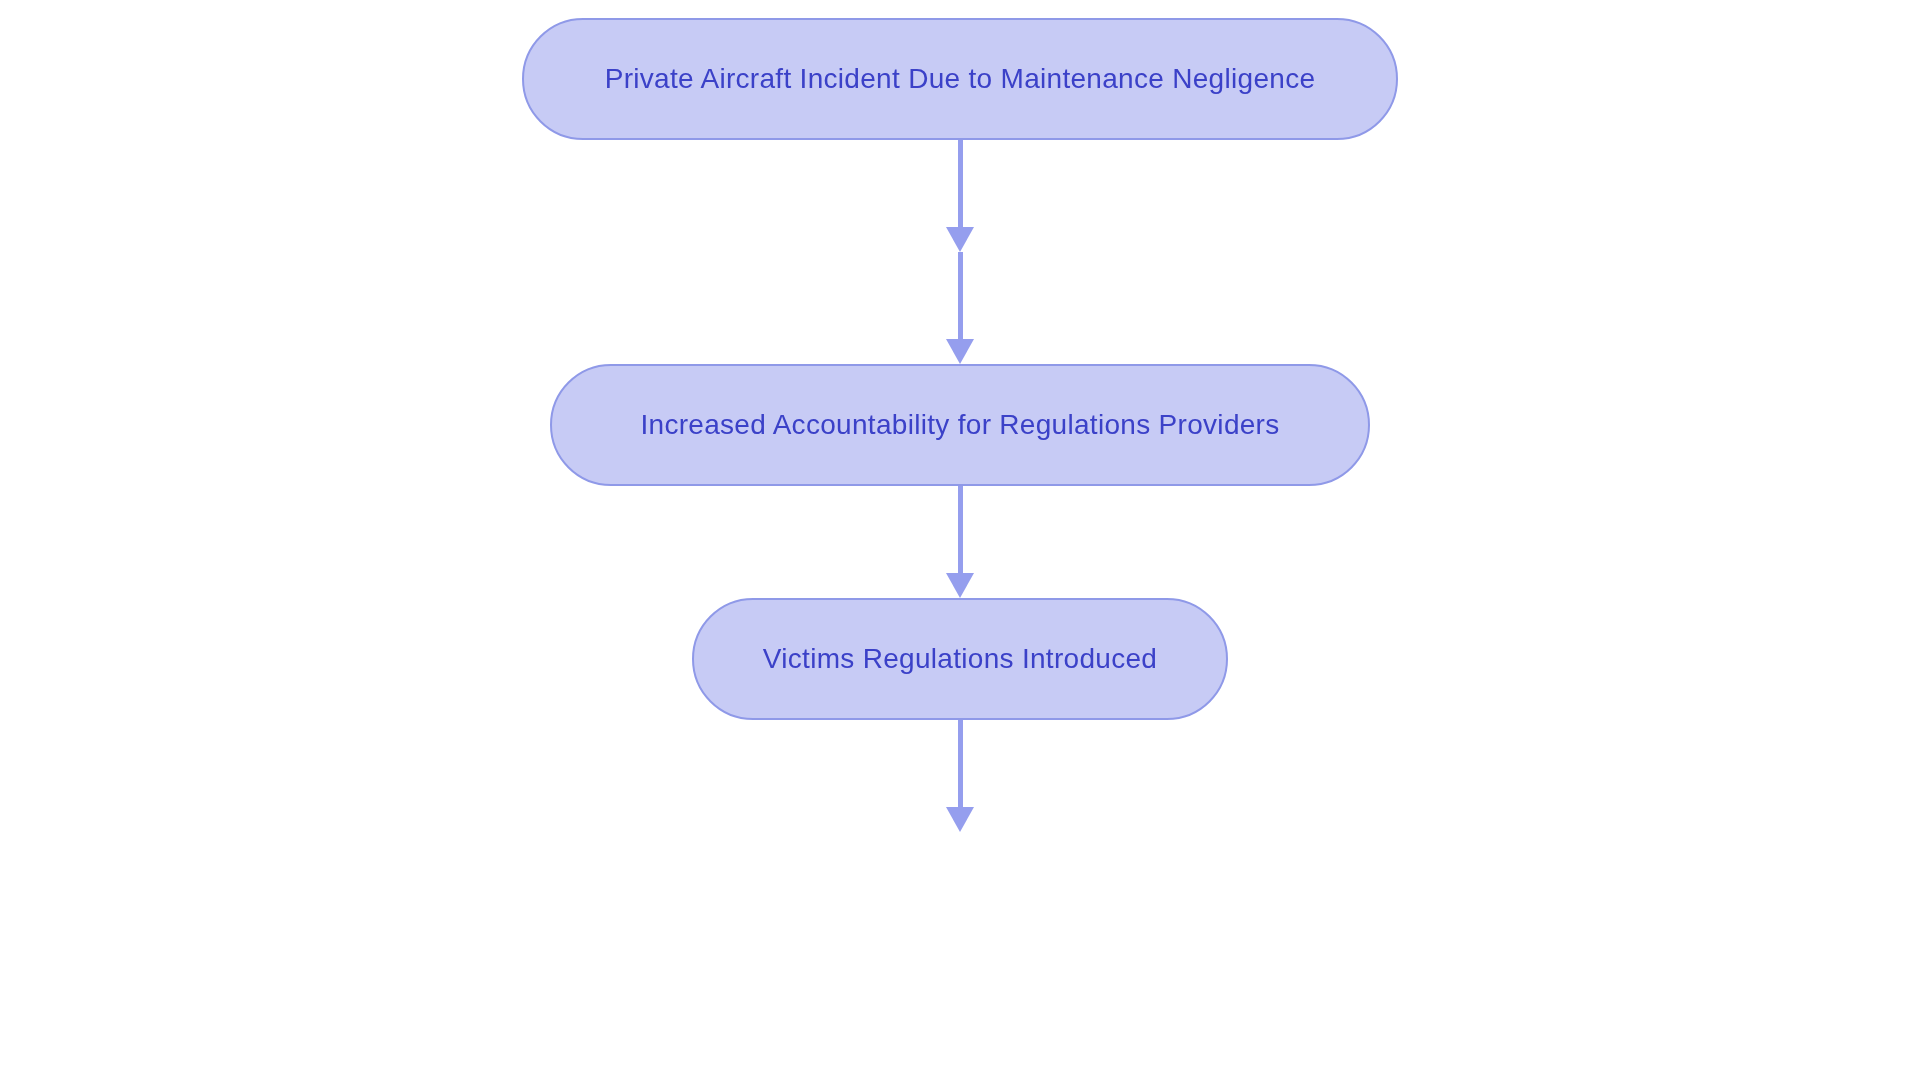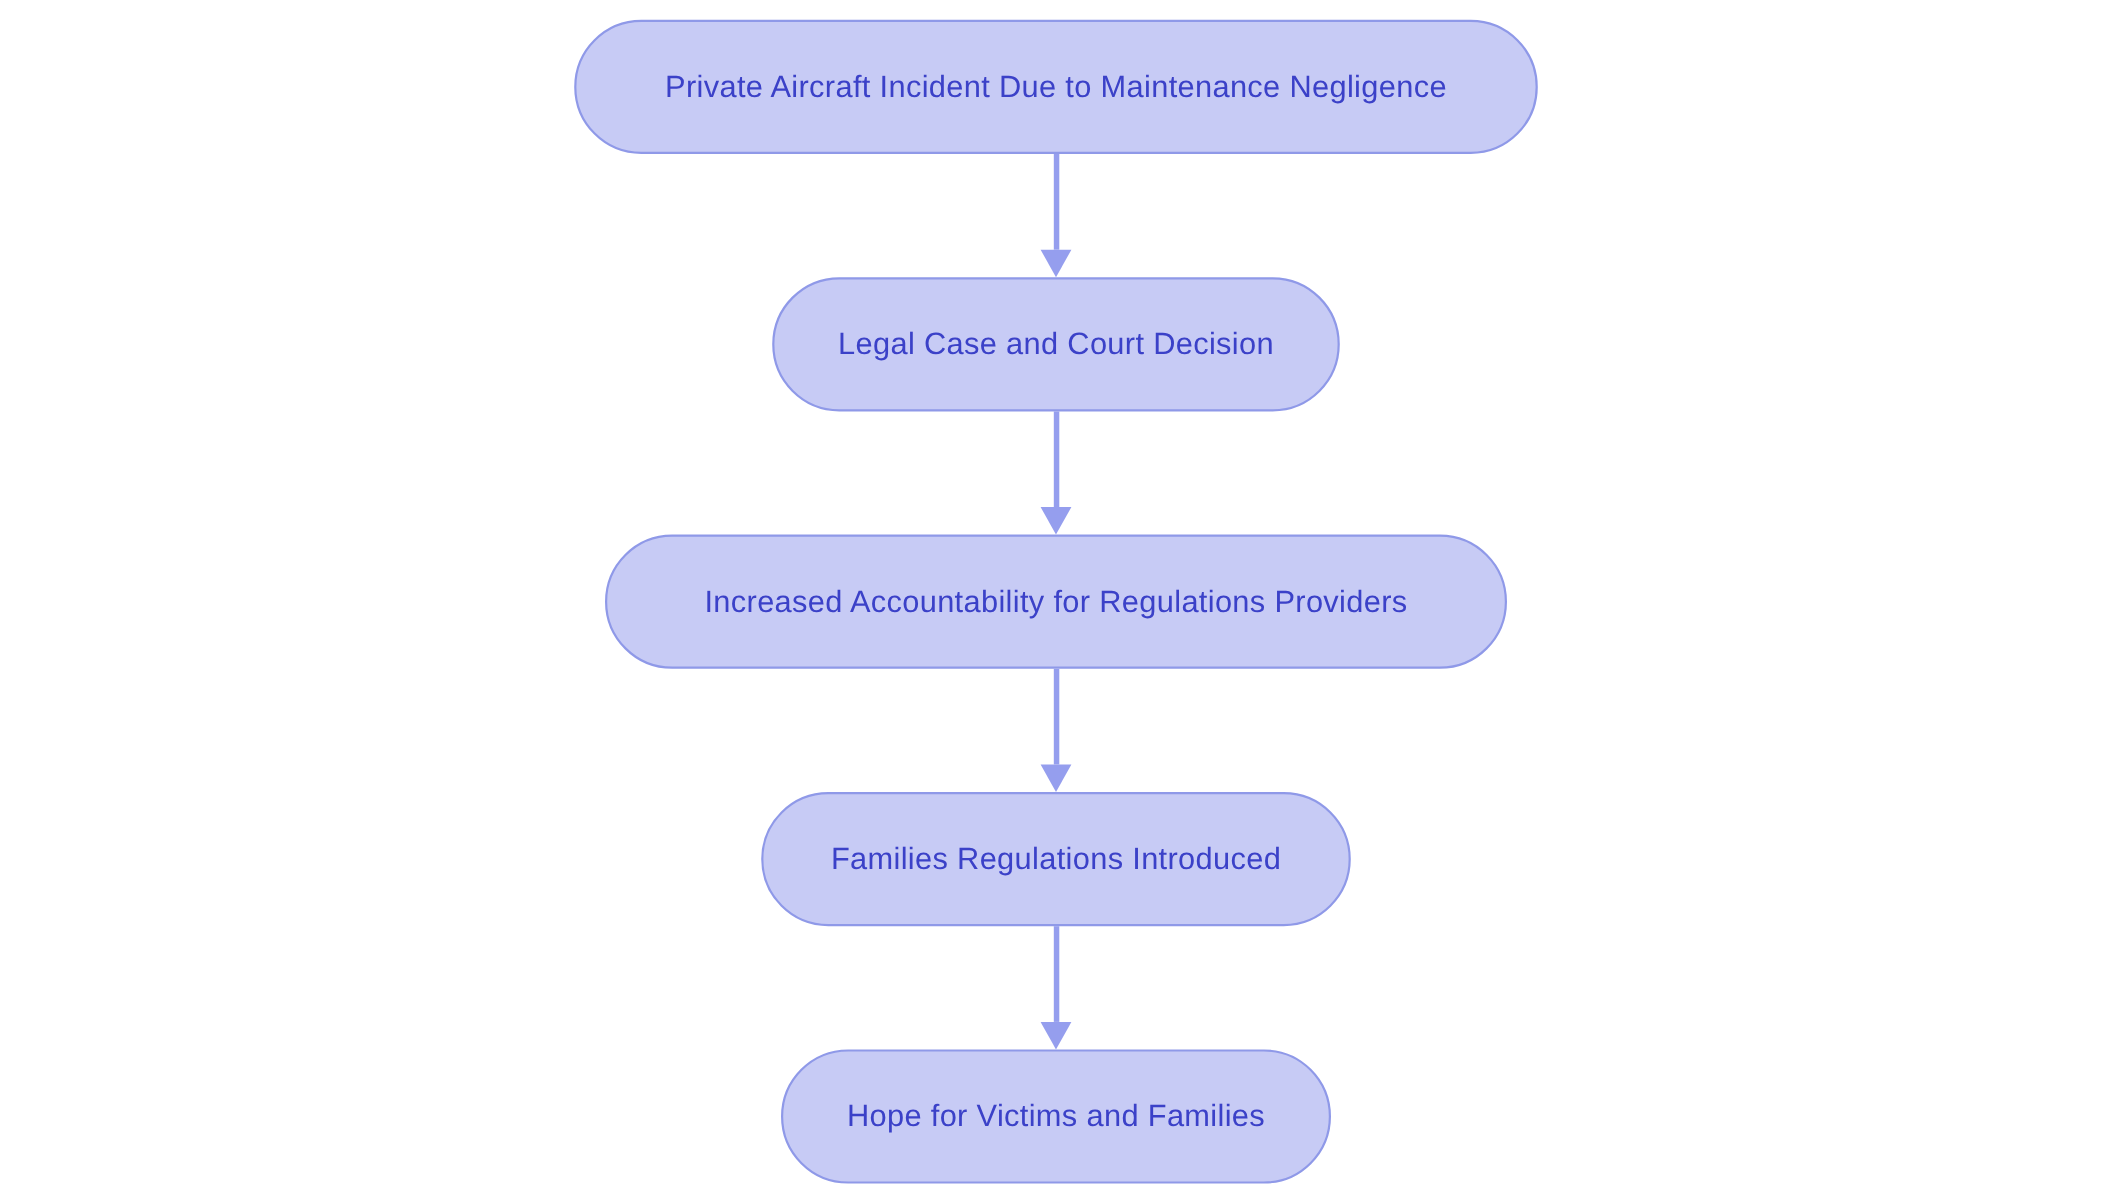--- a/index.html
+++ b/index.html
@@ -70,44 +70,38 @@
 
   <div class="node node-1">
     <span>Private Aircraft Incident Due to Maintenance Negligence</span>
   </div>
 
   <div class="edge">
     <div class="edge-line"></div>
     <div class="edge-head"></div>
   </div>
 
-  <div class="node node-2">
-    <span>Legal Case and Court Decision</span>
-  </div>
 
   <div class="edge">
     <div class="edge-line"></div>
     <div class="edge-head"></div>
   </div>
 
   <div class="node node-3">
     <span>Increased Accountability for Regulations Providers</span>
   </div>
 
   <div class="edge">
     <div class="edge-line"></div>
     <div class="edge-head"></div>
   </div>
 
   <div class="node node-4">
-    <span>Families Regulations Introduced</span>
+    <span>Victims Regulations Introduced</span>
   </div>
 
   <div class="edge">
     <div class="edge-line"></div>
     <div class="edge-head"></div>
   </div>
 
-  <div class="node node-5">
-    <span>Hope for Victims and Families</span>
-  </div>
 
 </div>
 
 </body></html>

